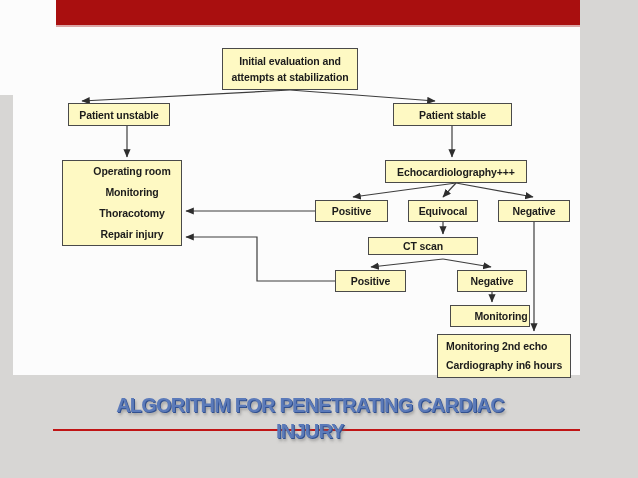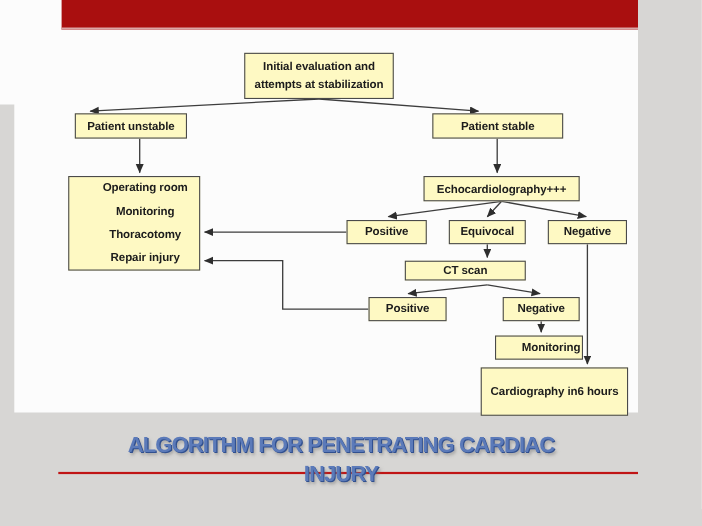--- a/index.html
+++ b/index.html
@@ -115,20 +115,21 @@
 
 <div class="node" style="left:457px;top:270px;width:70px;height:22px;">
   <div class="ln">Negative</div>
 </div>
 
 <div class="node" style="left:450px;top:305px;width:80px;height:22px;padding-left:22px;">
   <div class="ln">Monitoring</div>
 </div>
 
 <div class="node node-echo2" style="left:437px;top:334px;width:134px;height:44px;">
+  <div class="ln">Monitoring 2nd echo</div>
   <div class="ln">Cardiography in6 hours</div>
 </div>
 
 <div class="red-underline"></div>
 
 <div class="title-wrap">
   <div class="title-line">ALGORITHM FOR PENETRATING CARDIAC</div>
   <div class="title-line">INJURY</div>
 </div>
 

